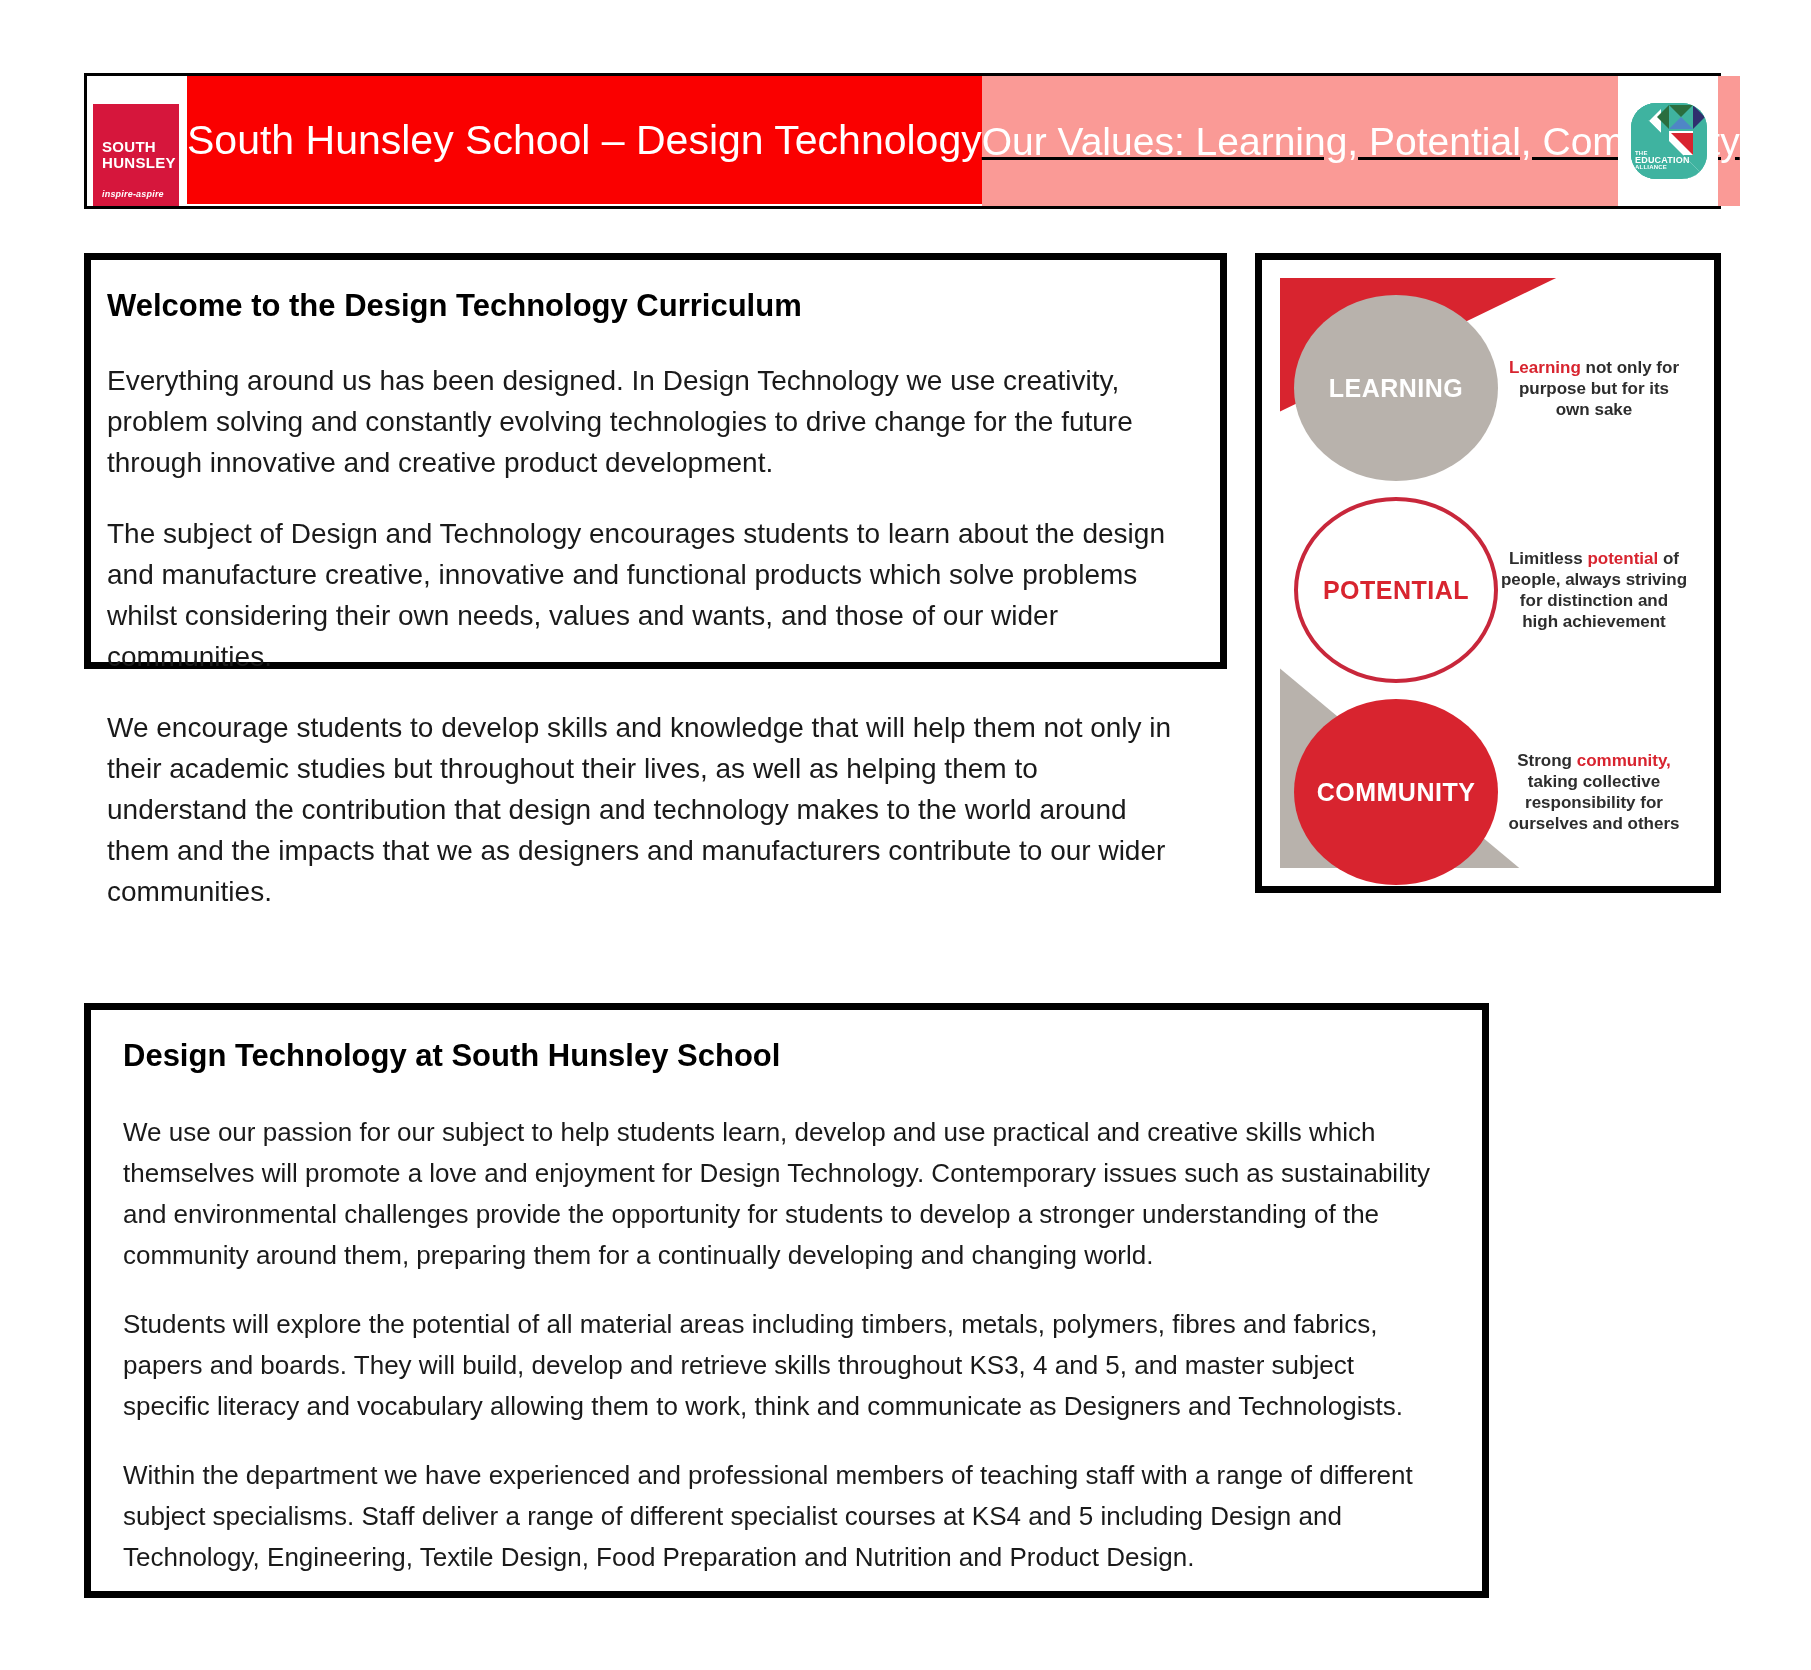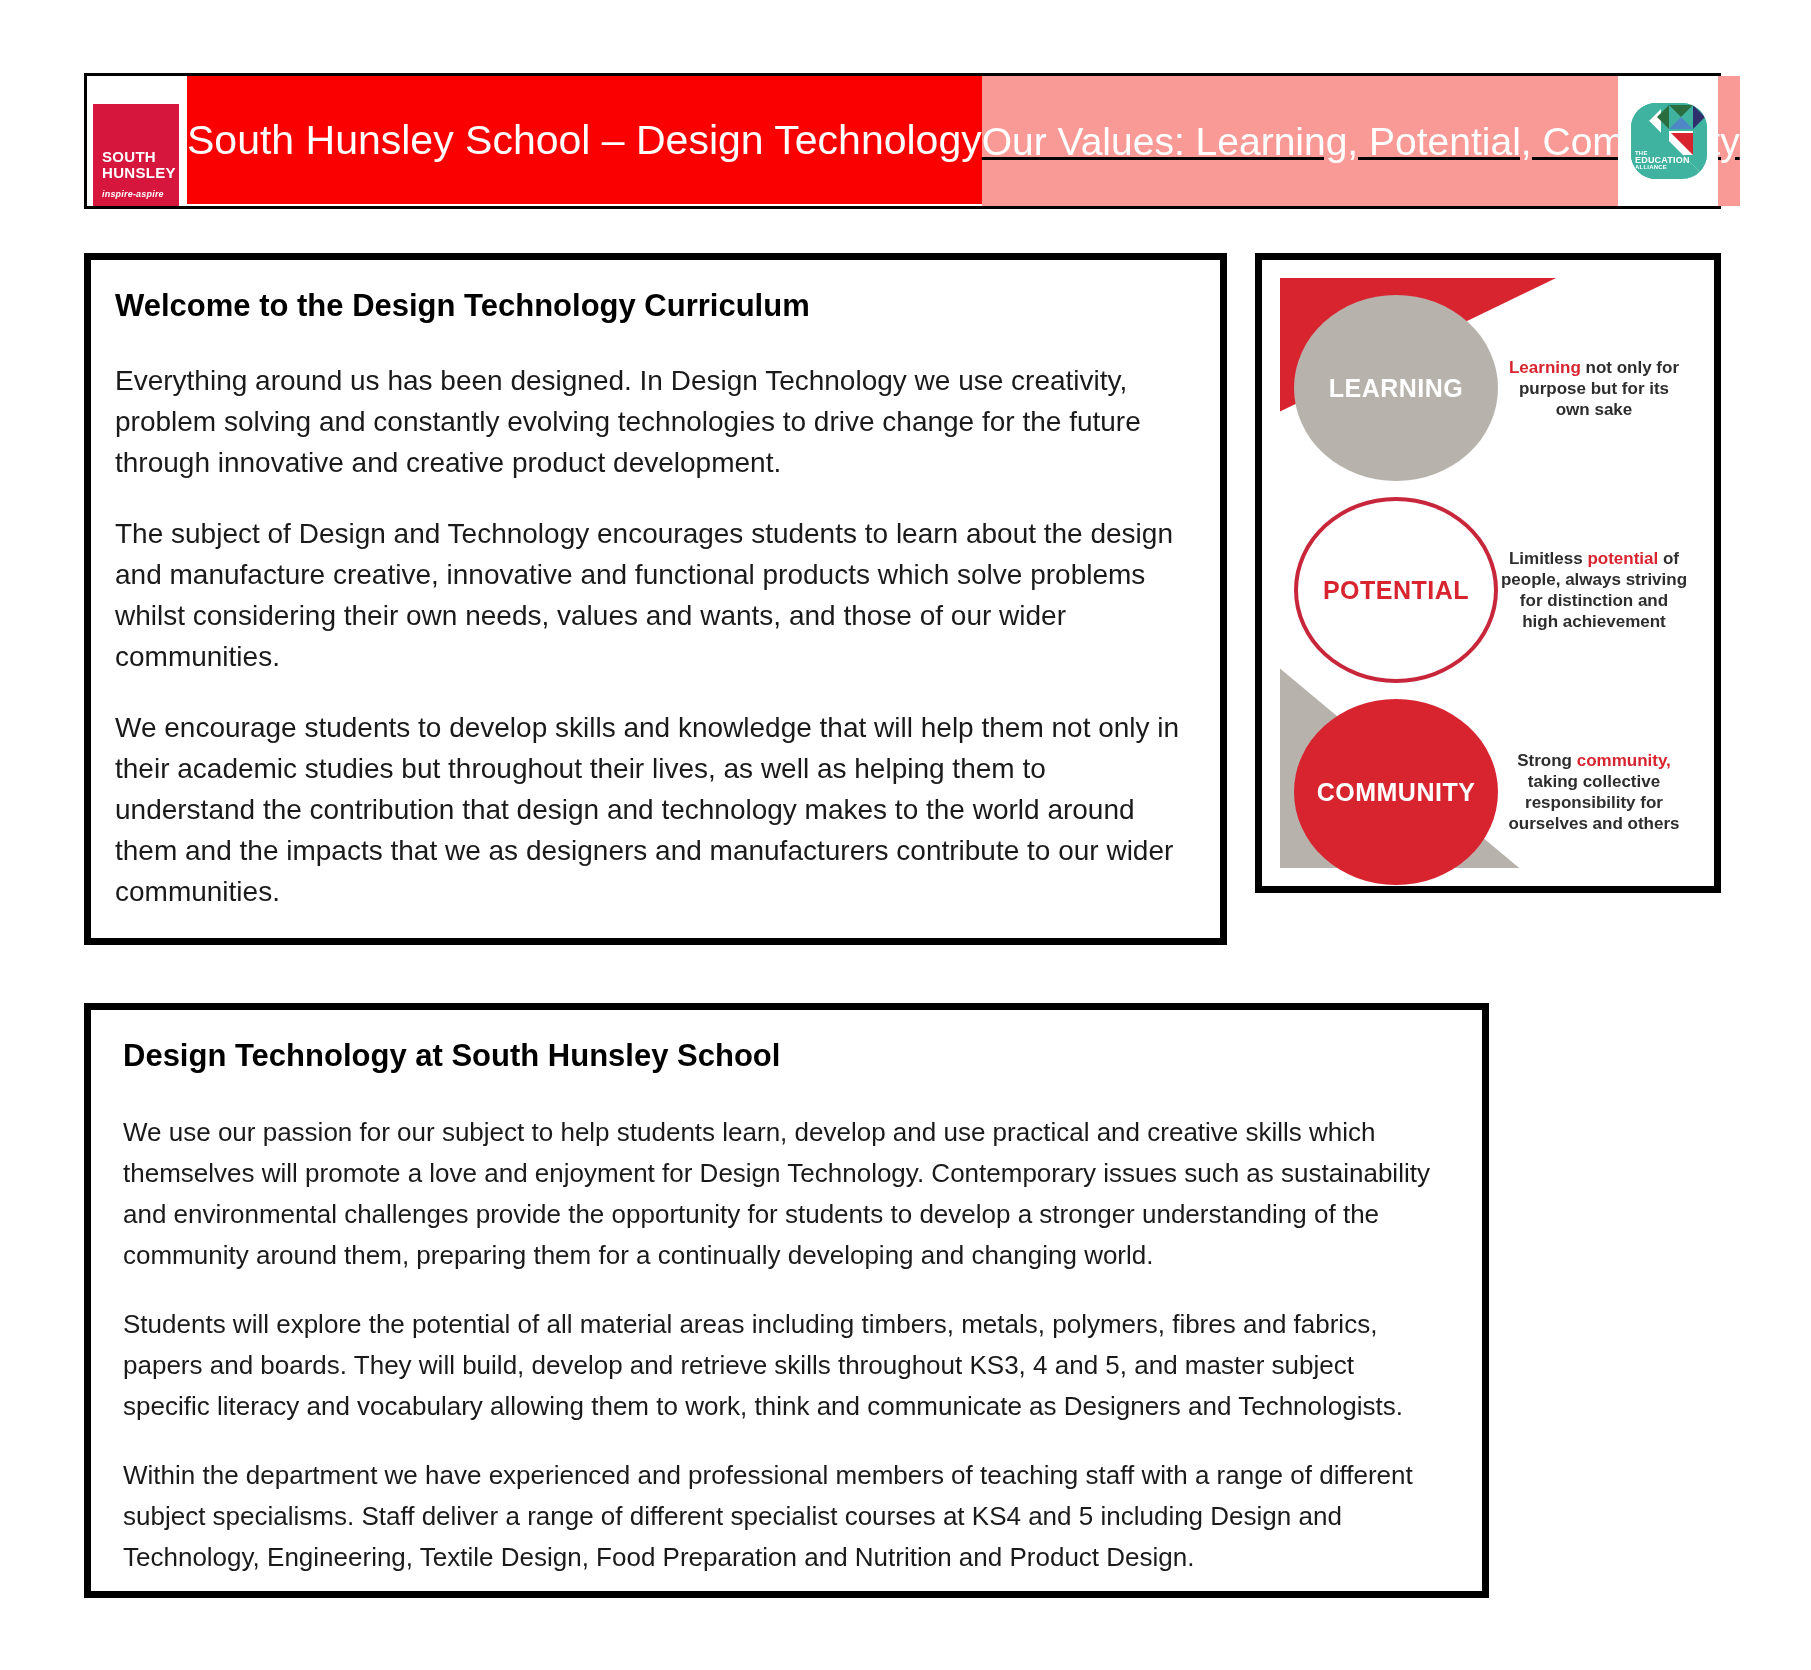--- a/index.html
+++ b/index.html
@@ -56,21 +56,21 @@
     font-size: 15px;
     letter-spacing: 0.3px;
     line-height: 16px;
     font-family: "Liberation Sans", sans-serif;
   }
   .sh-logo-tag {
     color: #ffffff;
     font-size: 9px;
     font-weight: bold;
     font-style: italic;
-    margin-top: 8px;
+    margin-top: 18px;
     letter-spacing: 0.2px;
   }
   .header-bands {
     flex: 1 1 auto;
     display: flex;
     flex-direction: row;
     min-width: 0;
   }
   .band-top {
     flex: 0 0 62px;
@@ -139,22 +139,22 @@
   .panel {
     position: absolute;
     border: 7px solid #000000;
     background: #ffffff;
     box-sizing: border-box;
   }
   #welcome-panel {
     left: 84px;
     top: 253px;
     width: 1143px;
-    height: 692px;
-    padding: 28px 40px 20px 24px;
+    height: 416px;
+    padding: 28px 40px 20px 16px;
   }
   #values-panel {
     left: 1255px;
     top: 253px;
     width: 466px;
     height: 640px;
     padding: 18px;
     overflow: hidden;
   }
   #about-panel {

